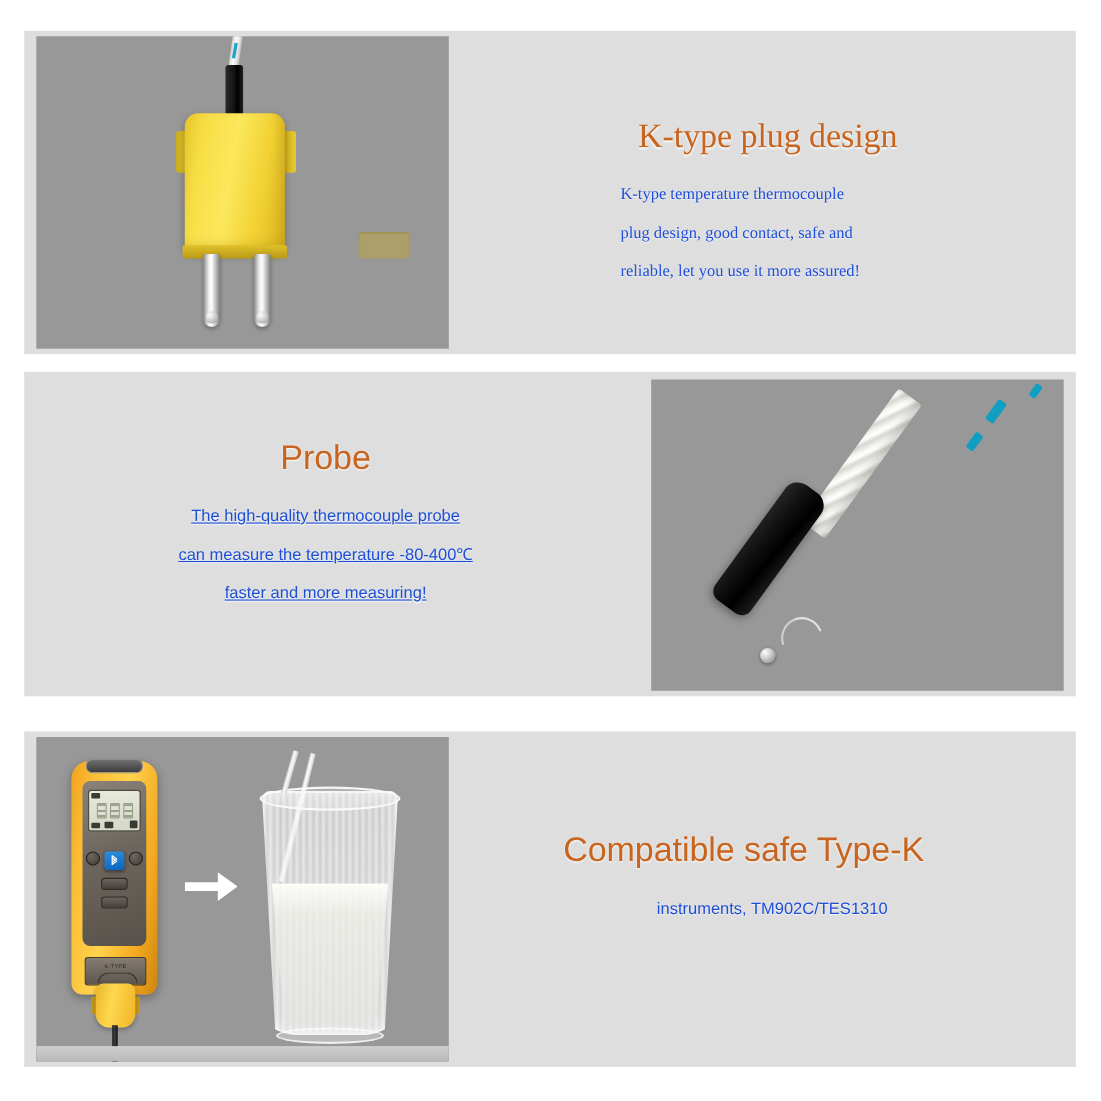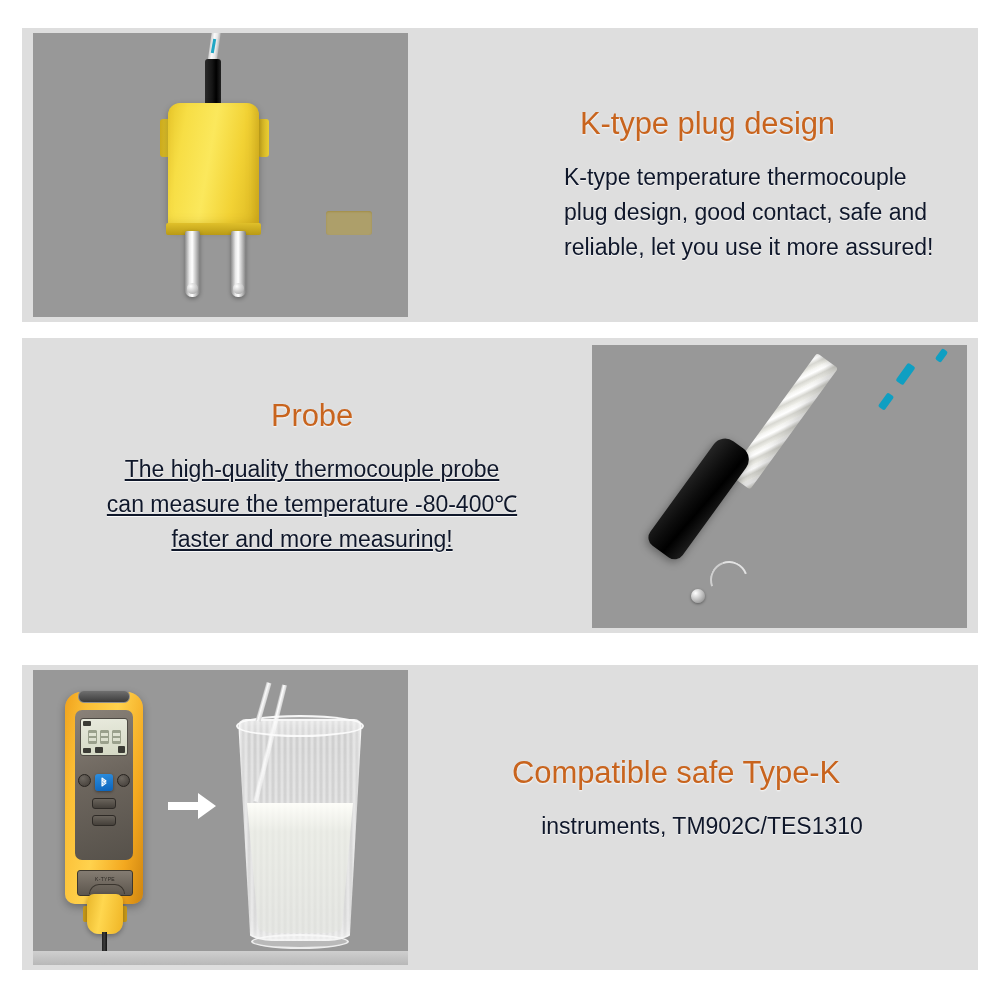--- a/index.html
+++ b/index.html
@@ -36,39 +36,39 @@
     background: #989898;
     overflow: hidden;
     box-sizing: border-box;
   }
   #photo-1 { left: 11px;  top: 5px;  width: 375px; height: 284px; }
   #photo-2 { left: 570px; top: 7px;  width: 375px; height: 283px; }
   #photo-3 { left: 11px;  top: 5px;  width: 375px; height: 295px; }
 
   
   .textblock { position: absolute; box-sizing: border-box; }
-  #text-1 { left: 420px; top: 78px;  width: 520px; }
-  #text-2 { left: 20px;  top: 60px;  width: 540px; }
+  #text-1 { left: 420px; top: 78px;  width: 520px; font-family: Liberation Serif, serif; }
+  #text-2 { left: 4px;  top: 60px;  width: 540px; }
   #text-3 { left: 420px; top: 90px;  width: 520px; }
 
   .heading {
     color: #c8641e;
     font-size: 31px;
     font-weight: normal;
     letter-spacing: -0.1px;
     margin: 0 0 18px 0;
     text-shadow: 0 1px 2px rgba(255,255,255,0.9);
   }
   #text-1 .heading { text-align: left; padding-left: 138px; }
   #text-2 .heading { text-align: center; }
   #text-3 .heading { text-align: left; padding-left: 70px; }
 
   .body-line {
-    color: #0f172a;
-    font-size: 23px;
+    color: #1d4ed8;
+    font-size: 15px;
     line-height: 35px;
     white-space: nowrap;
     text-shadow: 0 1px 1px rgba(255,255,255,0.8);
   }
   #text-1 .body-line { text-align: left; padding-left: 122px; }
   #text-2 .body-line { text-align: center; text-decoration: underline; }
   #text-3 .body-line { text-align: center; }
 
   
   .p1-cable {

